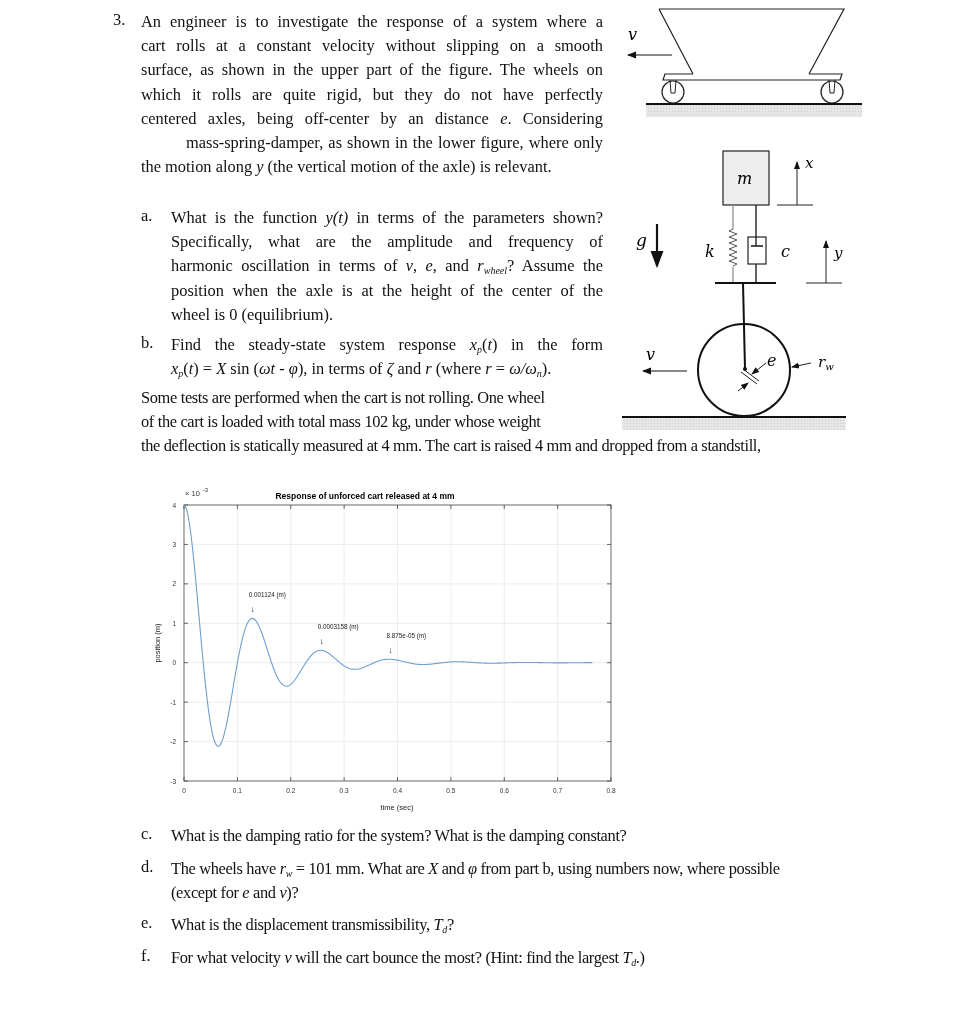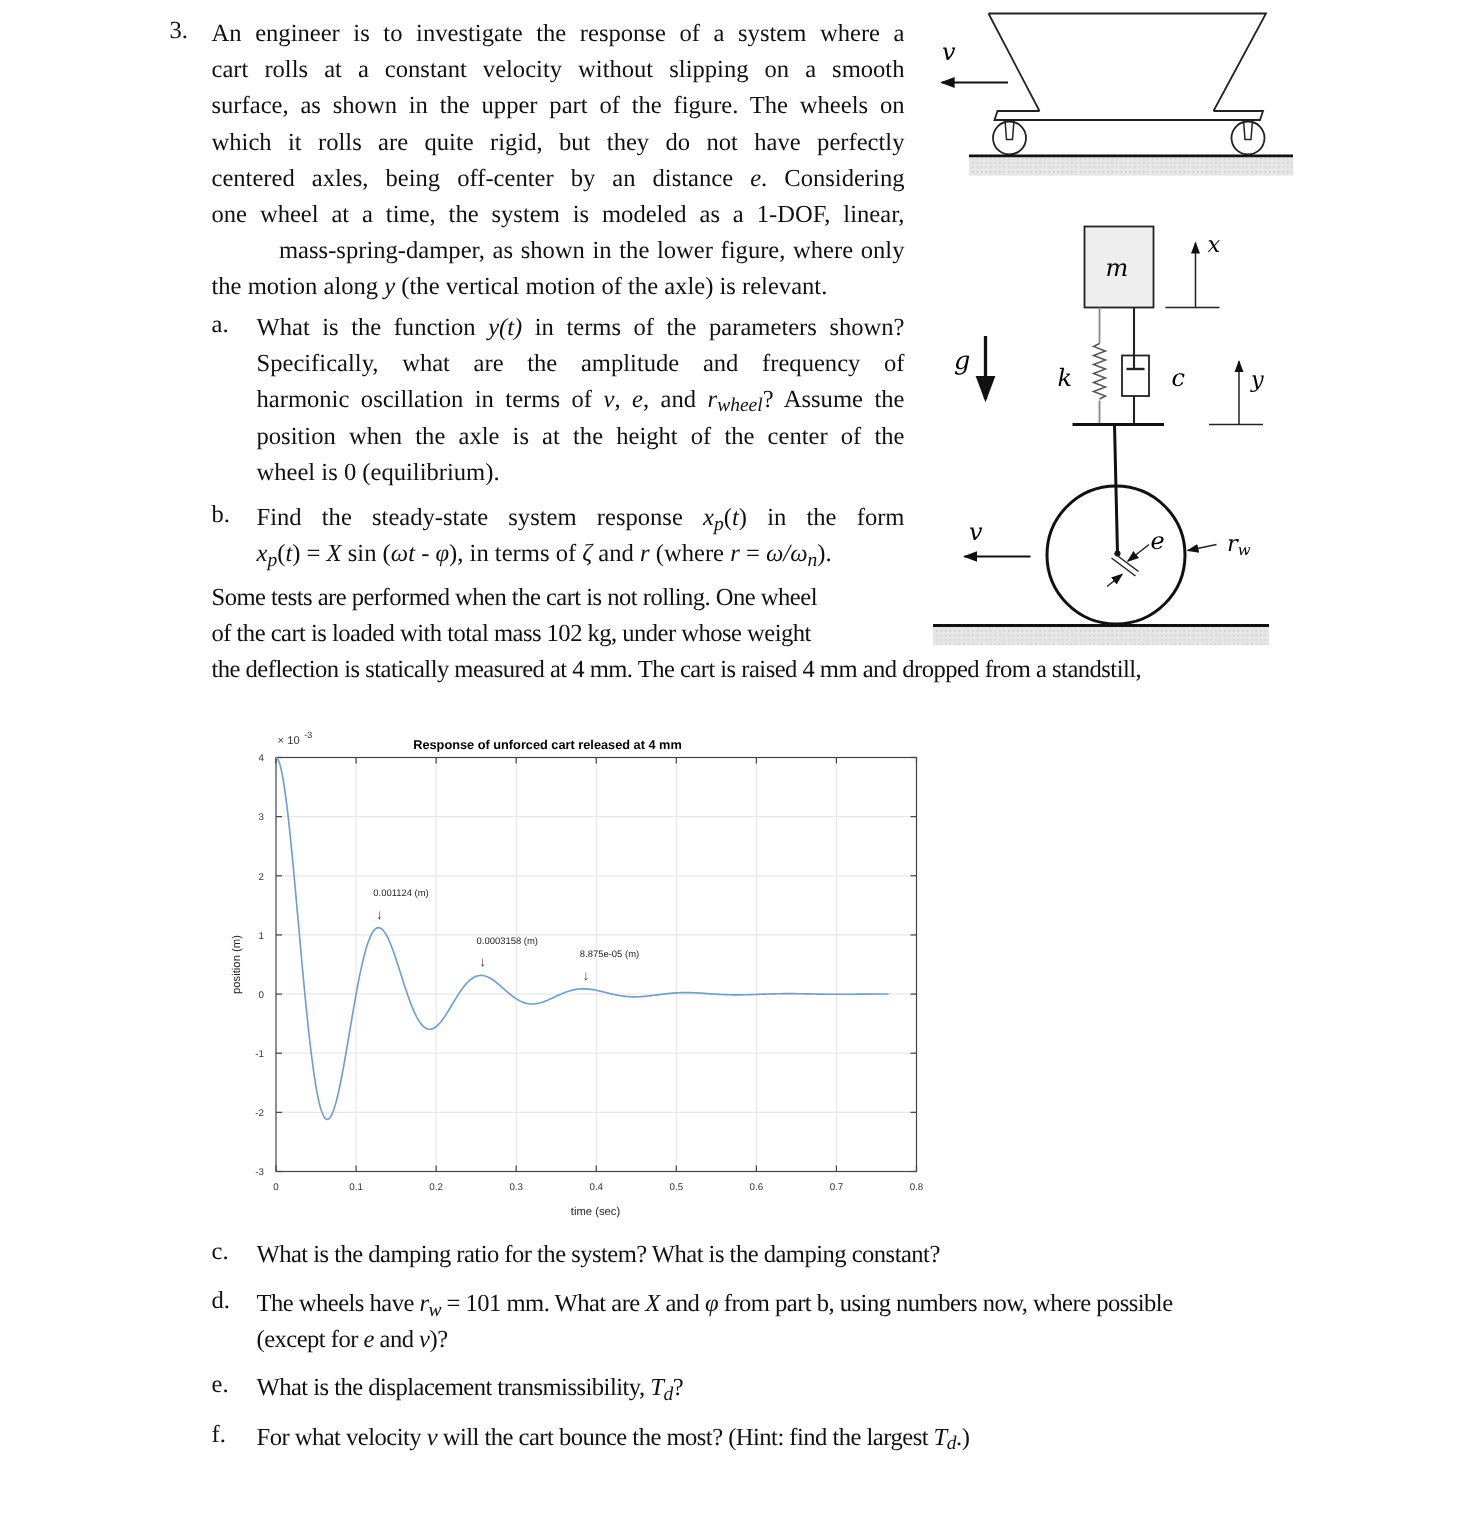--- a/index.html
+++ b/index.html
@@ -3,36 +3,35 @@
 <meta charset="utf-8">
 <style>
   html, body { margin:0; padding:0; background:#ffffff; }
   body { width:980px; height:1024px; position:relative; overflow:hidden;
          font-family:"Liberation Serif", "DejaVu Serif", serif; color:#111; }
   .abs { position:absolute; }
   .para { font-size:16.4px; line-height:24.2px; text-align:justify; text-align-last:left; }
   .para-condensed { font-size:16.4px; line-height:24.2px; letter-spacing:-0.35px; }
   .qnum { font-size:16.4px; }
   i, .it { font-style:italic; }
-  sub { font-size:13px; vertical-align:-3px; font-style:italic; line-height:0; }
+  sub { font-size:10px; vertical-align:-3px; font-style:italic; line-height:0; }
   .fig text { font-family:"DejaVu Serif", serif; font-style:italic; }
   .chart text { font-family:"Liberation Sans", "DejaVu Sans", sans-serif; }
 </style>
 </head>
 <body>
 
 <div class="abs qnum" style="left:113px; top:10px;">3.</div>
 
 <div class="abs para" style="left:141px; top:10px; width:462px;">
   <div style="text-align:justify;text-align-last:justify;">An engineer is to investigate the response of a system where a</div>
   <div style="text-align:justify;text-align-last:justify;">cart rolls at a constant velocity without slipping on a smooth</div>
   <div style="text-align:justify;text-align-last:justify;">surface, as shown in the upper part of the figure. The wheels on</div>
   <div style="text-align:justify;text-align-last:justify;">which it rolls are quite rigid, but they do not have perfectly</div>
   <div style="text-align:justify;text-align-last:justify;"><span>centered axles, being off-center by an distance </span><i>e</i><span>. Considering</span></div>
-  <div style="text-align:justify;text-align-last:justify;">one wheel at a time, the system is modeled as a 1-DOF, linear,</div>
   <div style="text-align:justify;text-align-last:justify;margin-left:45px;">mass-spring-damper, as shown in the lower figure, where only</div>
   <div><span>the motion along </span><i>y</i><span> (the vertical motion of the axle) is relevant.</span></div>
 </div>
 
 <div class="abs qnum" style="left:141px; top:206px;">a.</div>
 <div class="abs para" style="left:171px; top:206px; width:432px;">
   <div style="text-align:justify;text-align-last:justify;"><span>What is the function </span><i>y(t)</i><span> in terms of the parameters shown?</span></div>
   <div style="text-align:justify;text-align-last:justify;">Specifically, what are the amplitude and frequency of</div>
   <div style="text-align:justify;text-align-last:justify;"><span>harmonic oscillation in terms of </span><i>v</i><span>, </span><i>e</i><span>, and </span><i>r</i><sub>wheel</sub><span>? Assume the</span></div>
   <div style="text-align:justify;text-align-last:justify;">position when the axle is at the height of the center of the</div>

